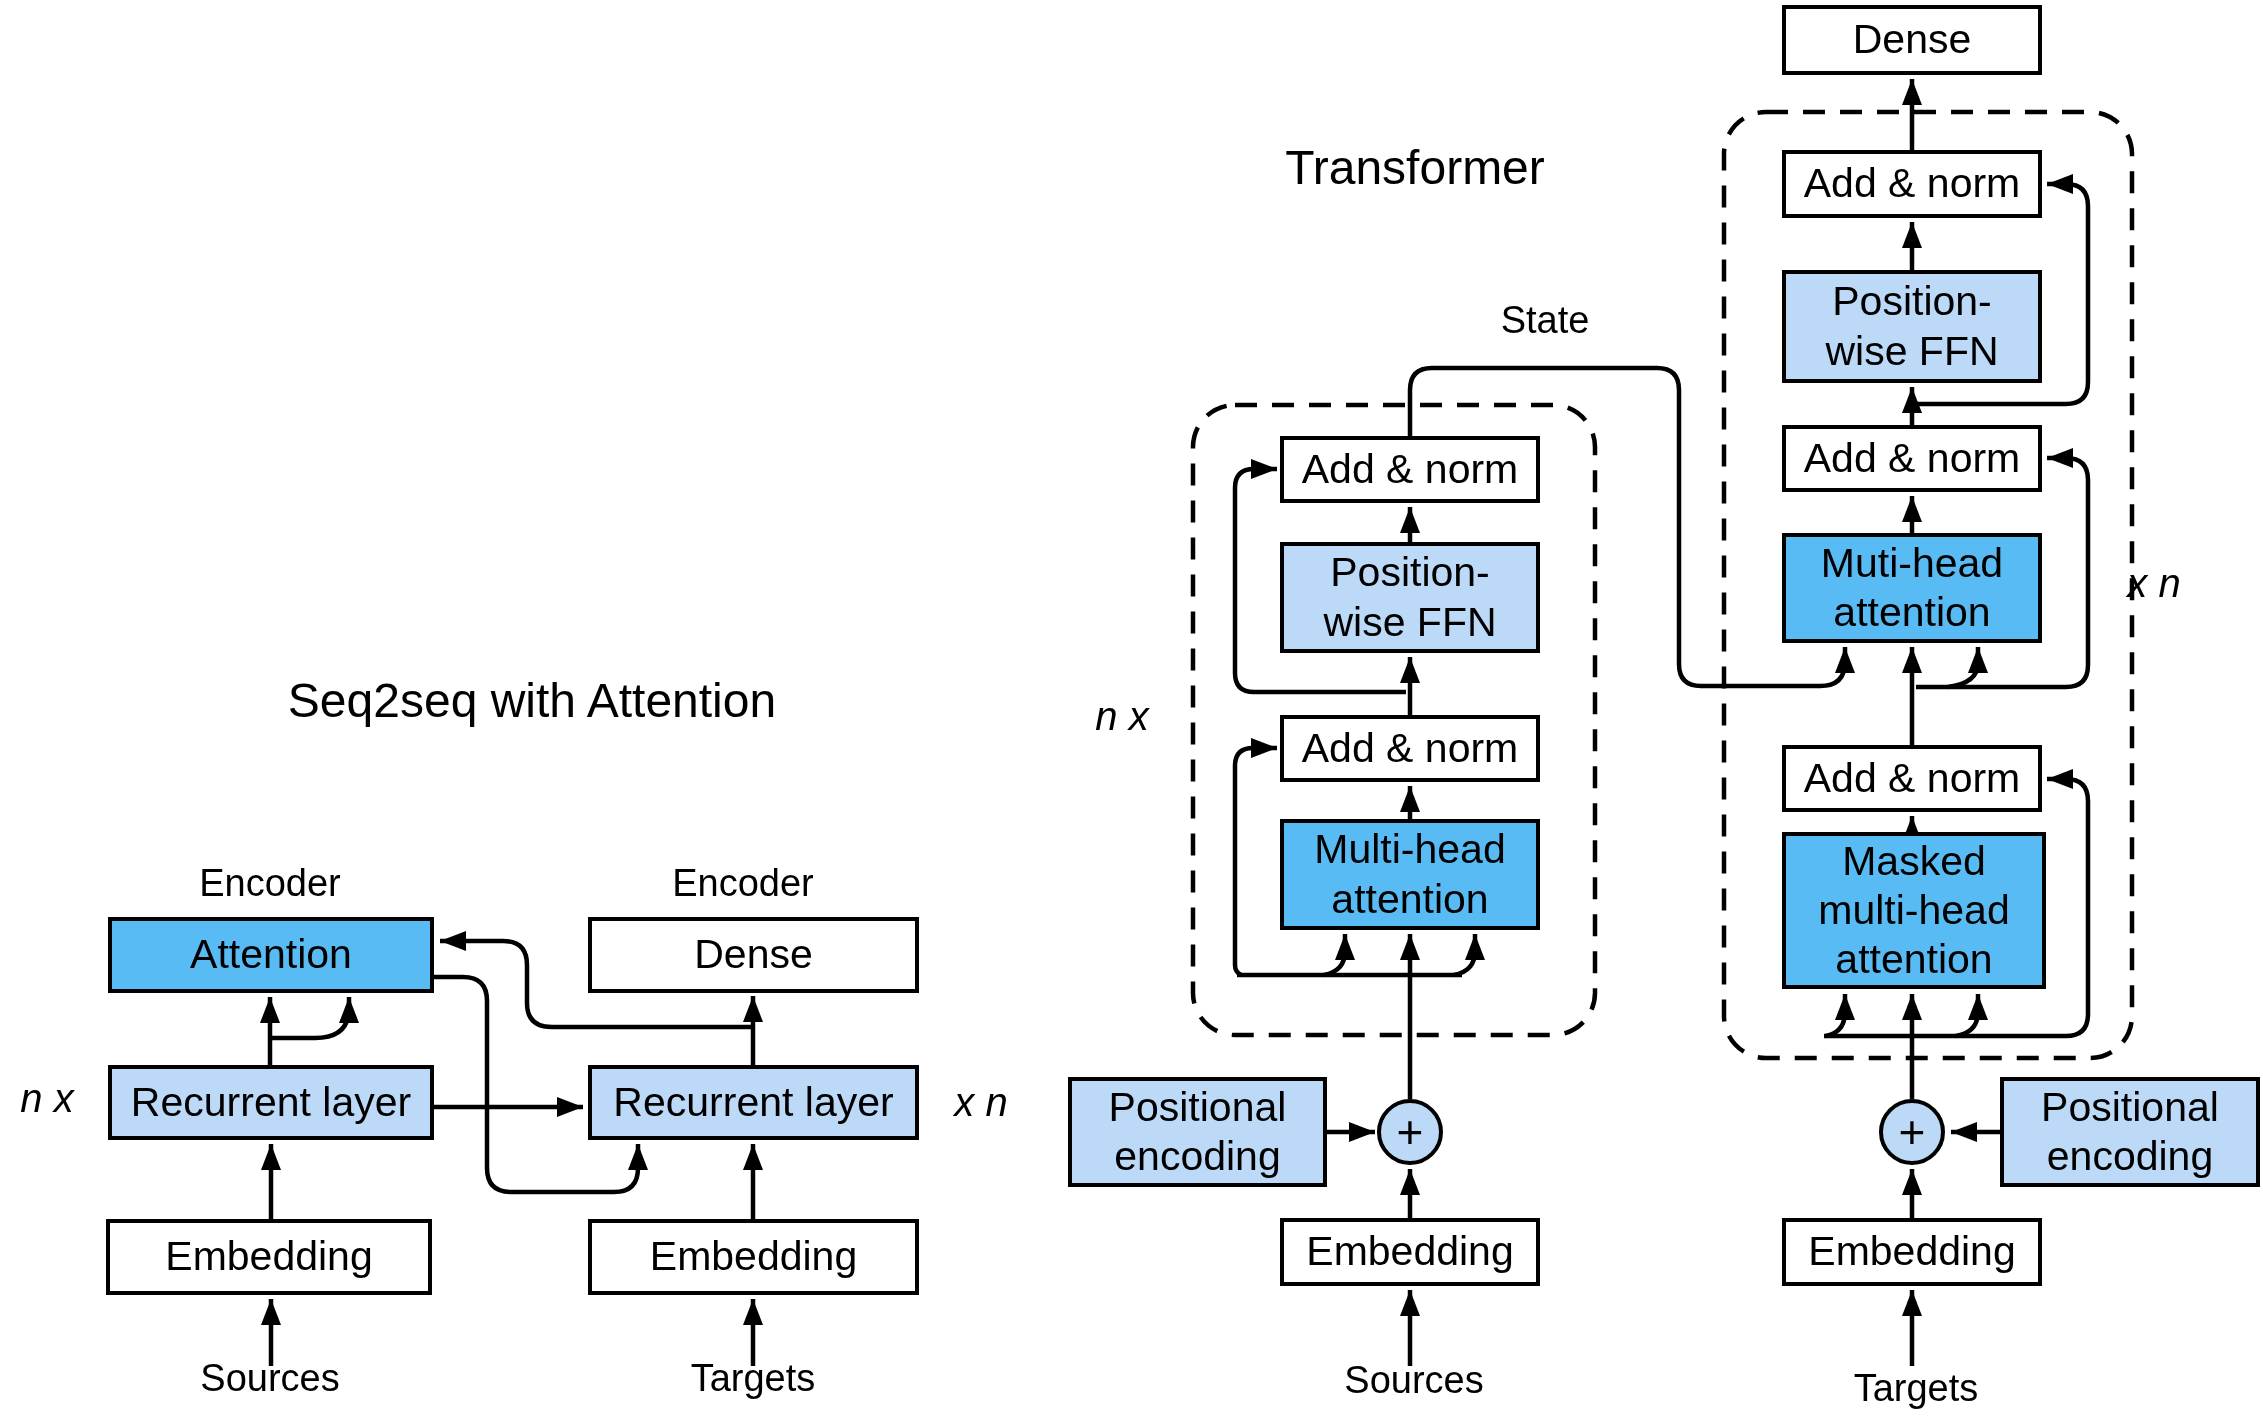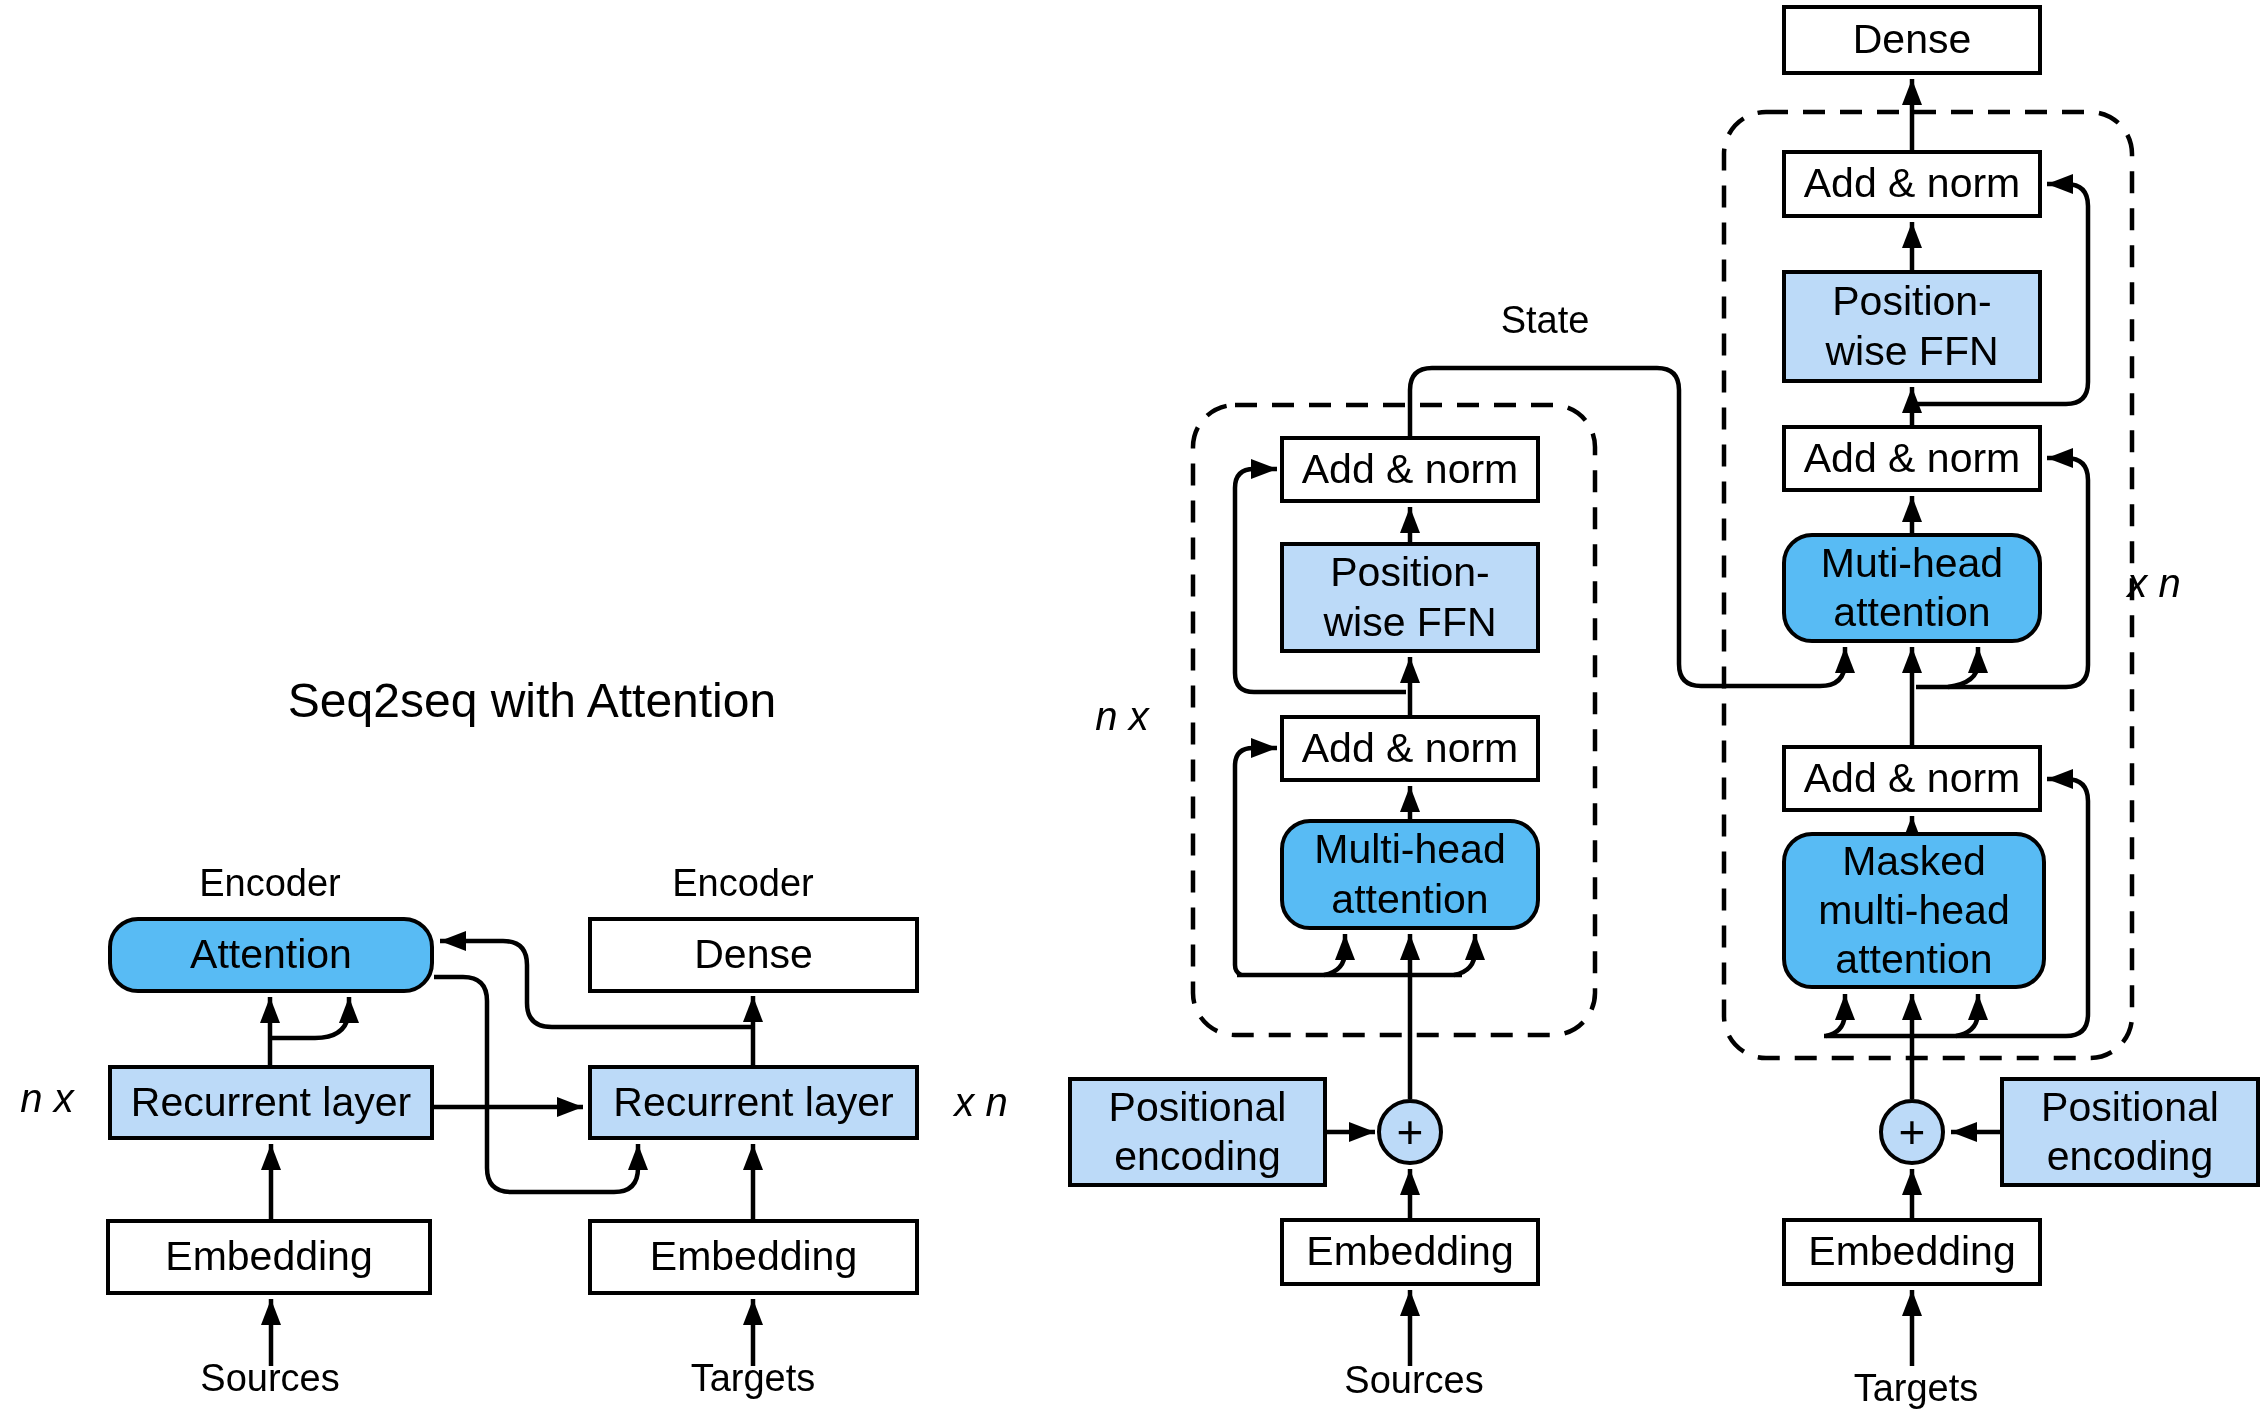--- a/index.html
+++ b/index.html
@@ -5,21 +5,21 @@
   html,body{margin:0;padding:0;background:#fff;}
   #stage{
     position:relative;width:2263px;height:1425px;background:#fff;overflow:hidden;
     font-family:"Liberation Sans","DejaVu Sans",sans-serif;color:#000;
   }
   .box{
     position:absolute;box-sizing:border-box;border:4px solid var(--line,#000);
     display:flex;align-items:center;justify-content:center;text-align:center;
     font-size:41px;line-height:1.2;white-space:pre-line;background:var(--box_white,#fff);
   }
-  .dark{background:var(--box_dark_blue,#58BBF4);border-radius:30px;}
+  .dark{background:var(--box_dark_blue,#58BBF4);}
   .light{background:var(--box_light_blue,#BCDAF8);}
   .lbl{position:absolute;transform:translate(-50%,-50%);white-space:nowrap;font-size:41px;}
   .title{font-size:48px;}
   .heading{font-size:38px;margin-top:40px;}
   .small{font-size:38px;}
   .rep{font-size:40px;font-style:italic;}
   .circle{
     position:absolute;box-sizing:border-box;width:66px;height:66px;border-radius:50%;
     border:4px solid var(--line,#000);background:var(--box_light_blue,#BCDAF8);
     display:flex;align-items:center;justify-content:center;font-size:46px;
@@ -102,20 +102,21 @@
   <div class="box light" style="left:108px;top:1065px;width:326px;height:75px;">Recurrent layer</div>
   <div class="box light" style="left:588px;top:1065px;width:331px;height:75px;">Recurrent layer</div>
   <div class="box" style="left:106px;top:1219px;width:326px;height:76px;">Embedding</div>
   <div class="box" style="left:588px;top:1219px;width:331px;height:76px;">Embedding</div>
 
   <div class="lbl rep" style="left:47px;top:1098px;">n x</div>
   <div class="lbl rep" style="left:981px;top:1102px;">x n</div>
   <div class="lbl small" style="left:270px;top:1378px;">Sources</div>
   <div class="lbl small" style="left:753px;top:1378px;">Targets</div>
 
+  <div class="lbl title" style="left:1415px;top:167px;">Transformer</div>
   <div class="lbl small" style="left:1545px;top:320px;">State</div>
 
   <div class="box" style="left:1280px;top:436px;width:260px;height:67px;">Add &amp; norm</div>
   <div class="box light" style="left:1280px;top:542px;width:260px;height:111px;">Position-
 wise FFN</div>
   <div class="box" style="left:1280px;top:715px;width:260px;height:67px;">Add &amp; norm</div>
   <div class="box dark" style="left:1280px;top:819px;width:260px;height:111px;">Multi-head
 attention</div>
   <div class="box light" style="left:1068px;top:1077px;width:259px;height:110px;">Positional
 encoding</div>

